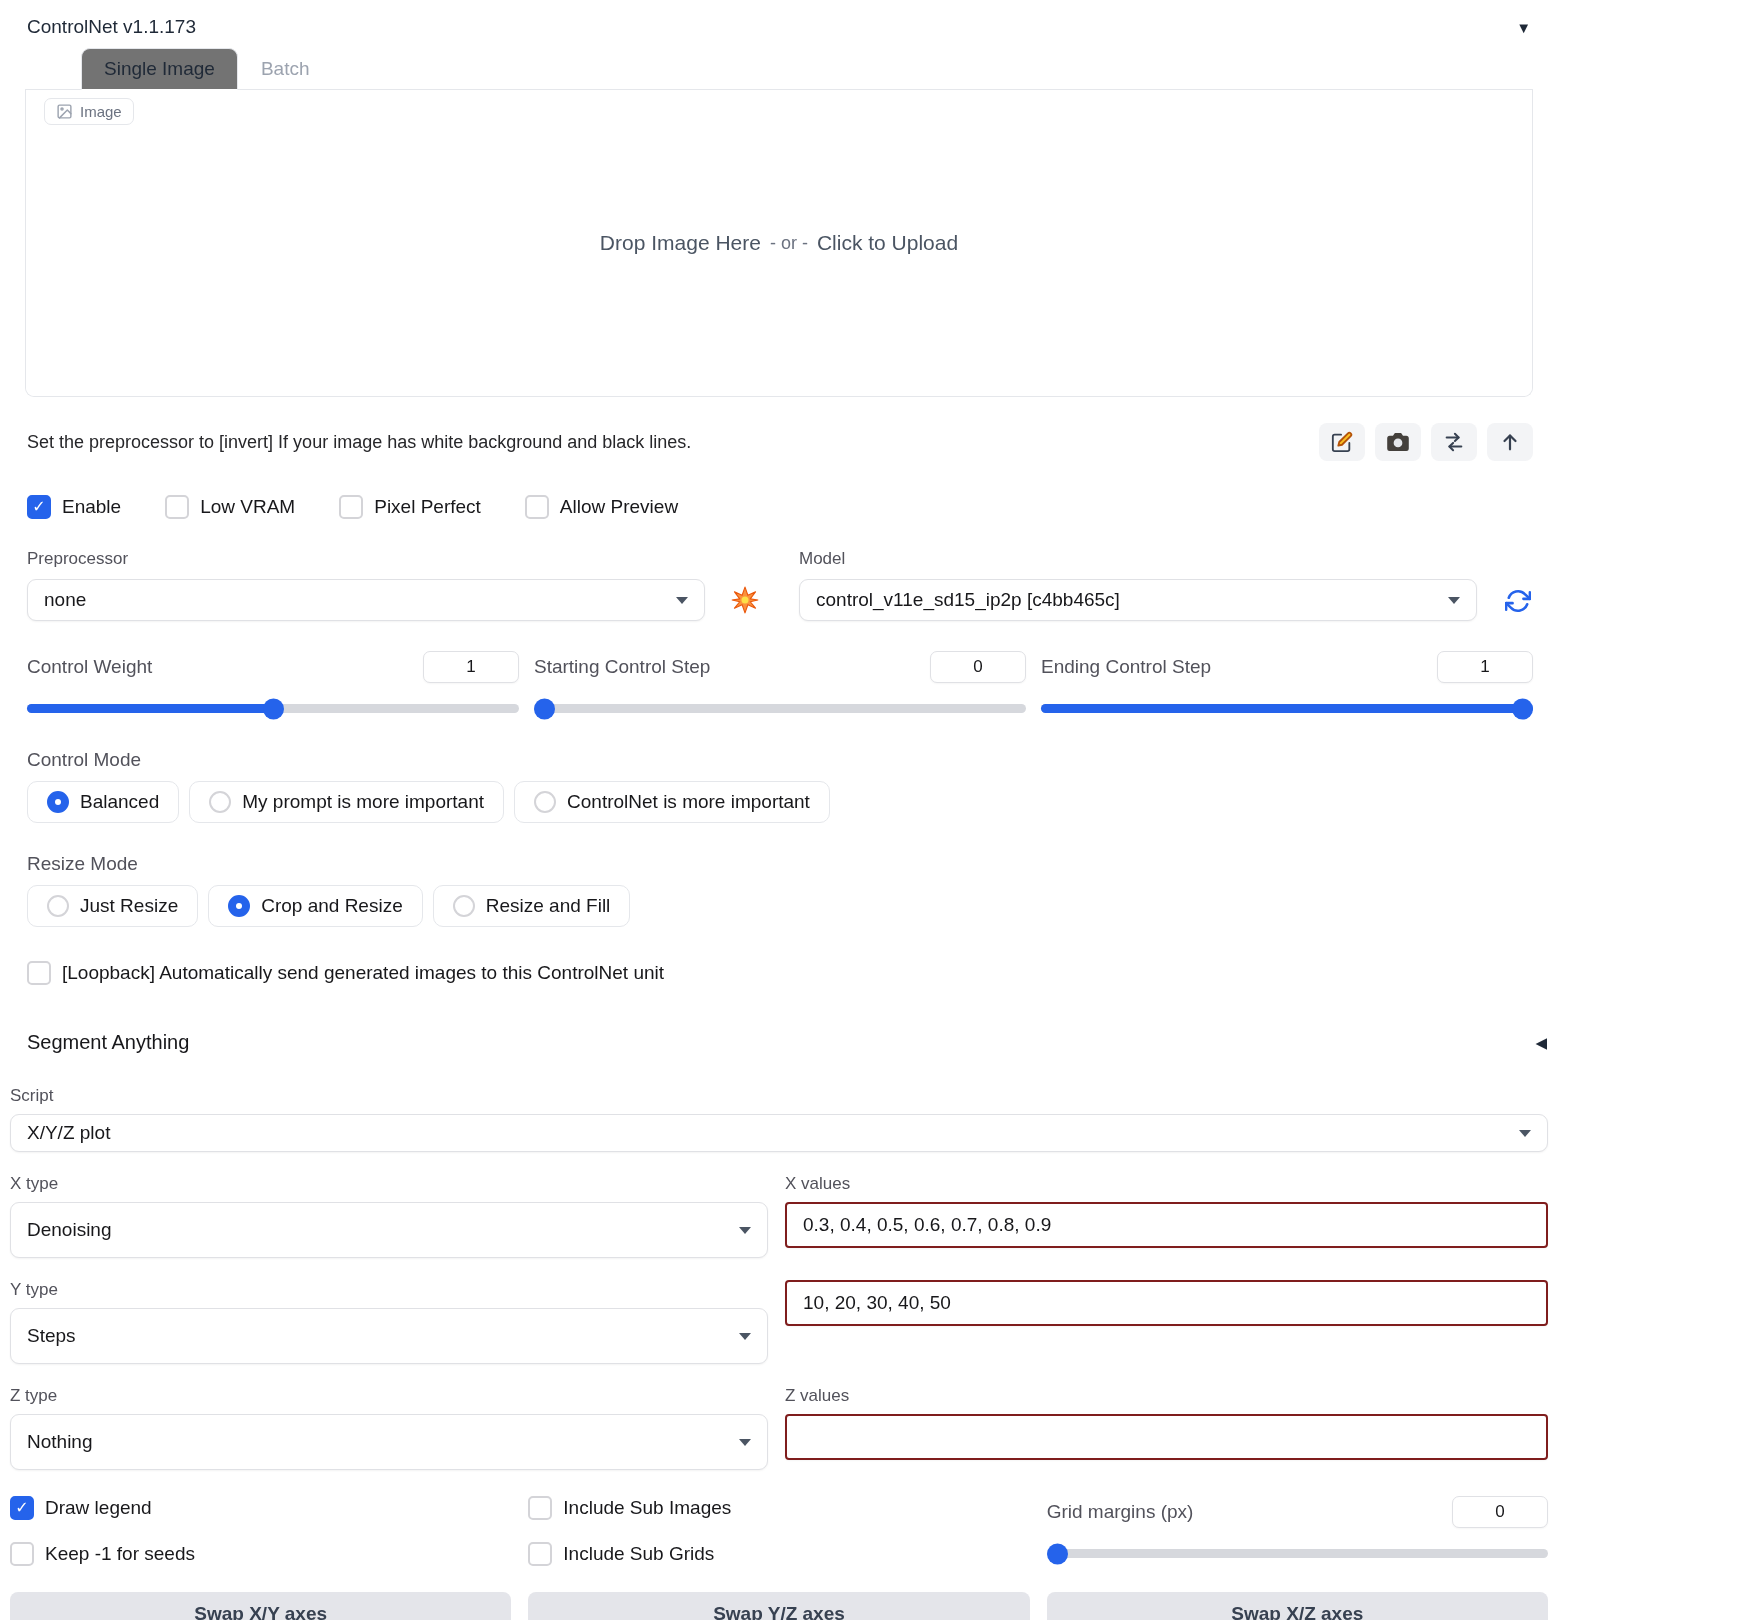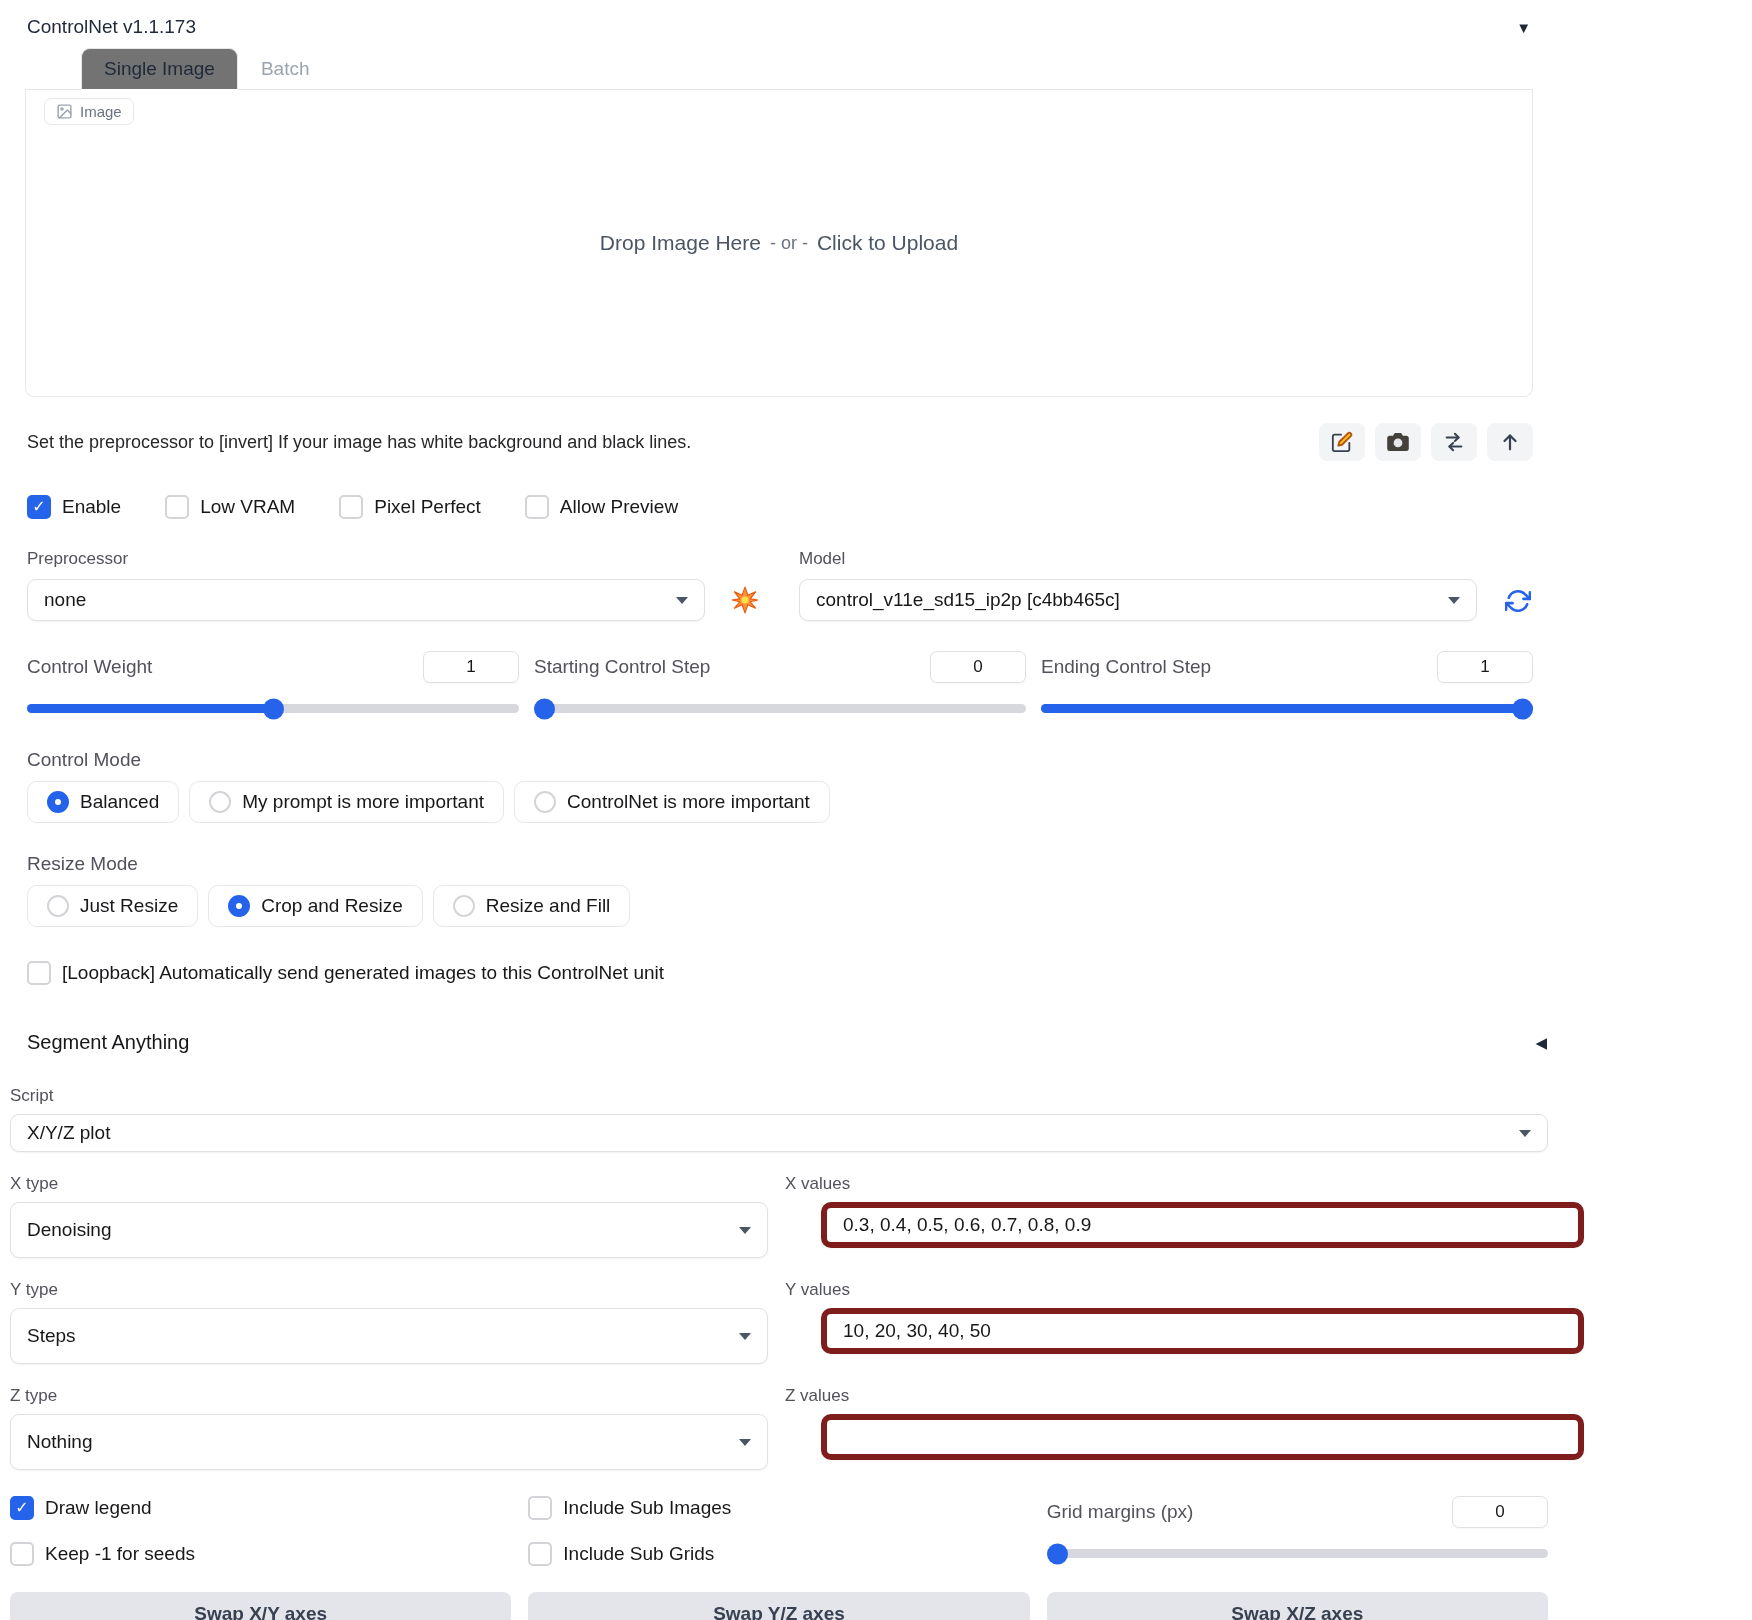--- a/index.html
+++ b/index.html
@@ -83,22 +83,22 @@
 
   
   .script-section { margin-top:32px; }
   .script-label { font-size:17px; color:#52525b; margin-bottom:8px; }
   .dropdown.wide { height:38px; }
 
   .xyz-row { display:flex; gap:17px; margin-top:22px; }
   .xyz-col-left { width:758px; flex:0 0 auto; }
   .xyz-col-right { flex:1; }
   .dropdown.type { height:56px; }
-  .text-input { width:100%; height:46px; border:6px solid #7f1d1d; border-radius:10px; background:#fff;
-    padding:0 16px; font-size:19px; color:#18181b; font-family:inherit; box-shadow:0 1px 2px rgba(0,0,0,.04);margin-left:36px; }
+  .text-input { width:100%; height:46px; border:2px solid #7f1d1d; border-radius:4px; background:#fff;
+    padding:0 16px; font-size:19px; color:#18181b; font-family:inherit; box-shadow:0 1px 2px rgba(0,0,0,.04); }
 
   .opts-row { display:flex; gap:17px; margin-top:26px; }
   .opts-col { flex:1; }
   .opts-col .checkbox { margin-bottom:22px; }
   .gm-head { display:flex; justify-content:space-between; align-items:center; }
   .gm-label { font-size:19px; color:#52525b; }
 
   .swap-row { display:flex; gap:17px; margin-top:4px; }
   .swap-btn { flex:1; height:43px; background:#e4e5ea; border:none; border-radius:8px; cursor:pointer;
     font-family:inherit; font-size:19px; font-weight:700; color:#374151; }
@@ -340,21 +340,20 @@
 
     <div class="xyz-row">
       <div class="xyz-col-left">
         <div class="script-label">Y type</div>
         <div class="dropdown type">
           <span class="dd-value">Steps</span>
           <span class="caret"></span>
         </div>
       </div>
       <div class="xyz-col-right">
-        <div class="script-label">Y values</div>
         <input class="text-input" value="10, 20, 30, 40, 50" style="">
       </div>
     </div>
 
     <div class="xyz-row">
       <div class="xyz-col-left">
         <div class="script-label">Z type</div>
         <div class="dropdown type">
           <span class="dd-value">Nothing</span>
           <span class="caret"></span>

